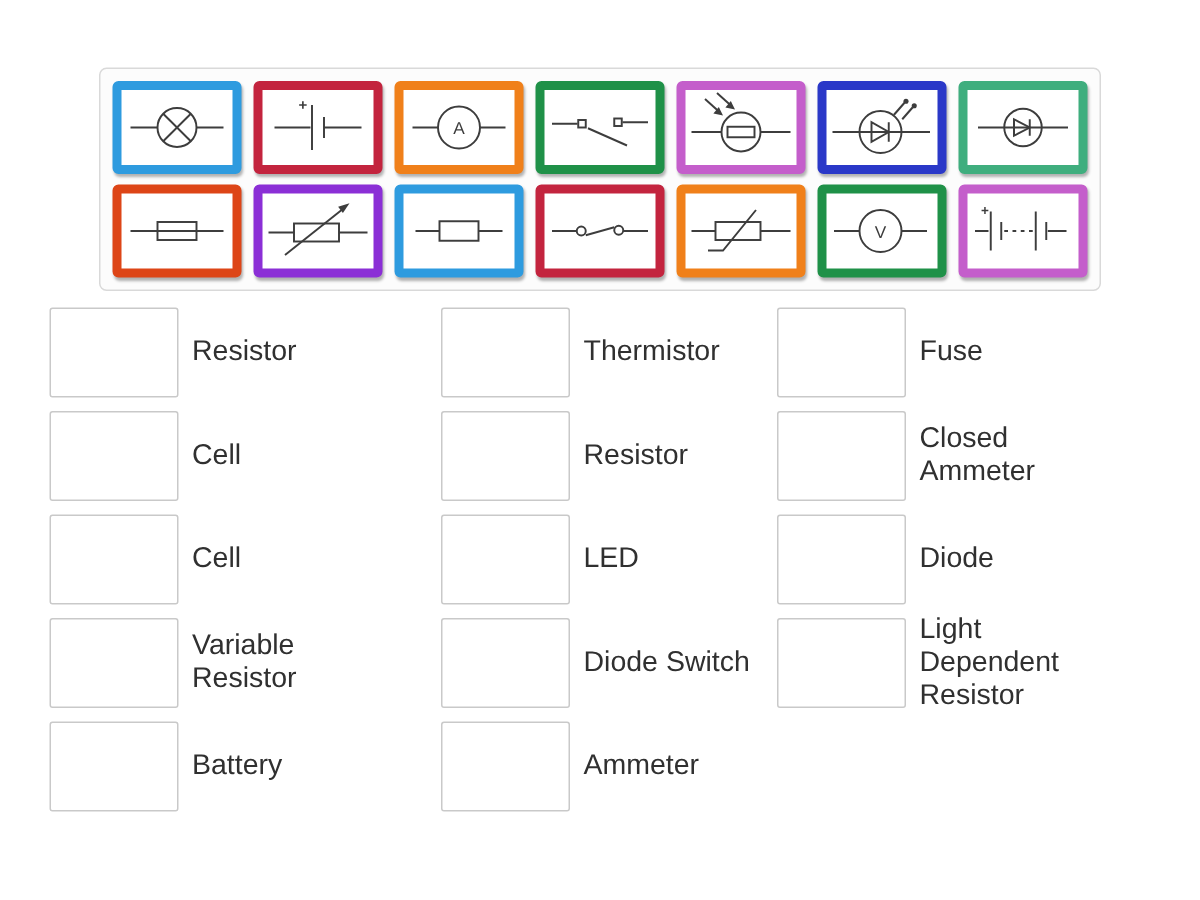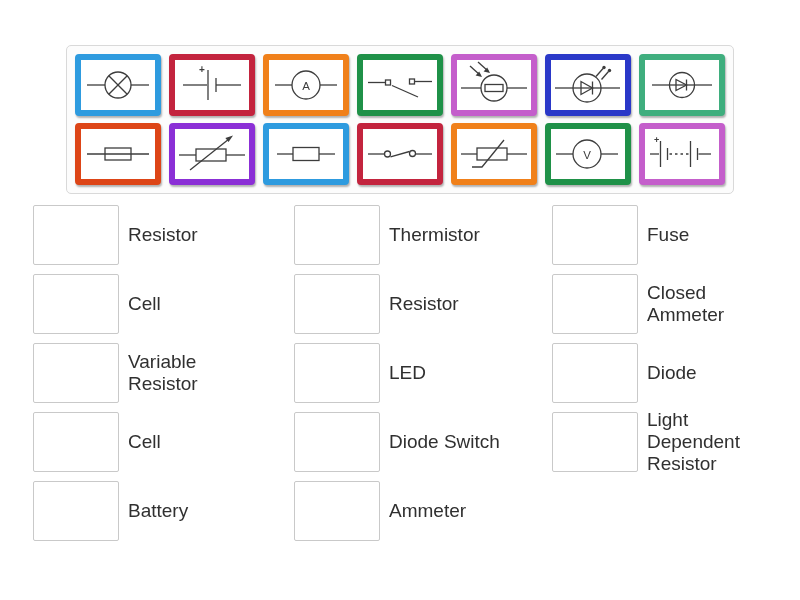--- a/index.html
+++ b/index.html
@@ -183,28 +183,28 @@
       <div class="answer-row">
         <div class="answer-slot"></div>
         <div class="answer-label">Resistor</div>
       </div>
       <div class="answer-row">
         <div class="answer-slot"></div>
         <div class="answer-label">Cell</div>
       </div>
       <div class="answer-row">
         <div class="answer-slot"></div>
+        <div class="answer-label">Cell</div>
+      </div>
+      <div class="answer-row">
+        <div class="answer-slot"></div>
         <div class="answer-label">Variable Resistor</div>
       </div>
       <div class="answer-row">
         <div class="answer-slot"></div>
-        <div class="answer-label">Cell</div>
-      </div>
-      <div class="answer-row">
-        <div class="answer-slot"></div>
         <div class="answer-label">Battery</div>
       </div>
     </div>
     <div class="answer-col" style="left: 294px;">
       <div class="answer-row">
         <div class="answer-slot"></div>
         <div class="answer-label">Thermistor</div>
       </div>
       <div class="answer-row">
         <div class="answer-slot"></div>
@@ -216,21 +216,21 @@
       </div>
       <div class="answer-row">
         <div class="answer-slot"></div>
         <div class="answer-label">Diode Switch</div>
       </div>
       <div class="answer-row">
         <div class="answer-slot"></div>
         <div class="answer-label">Ammeter</div>
       </div>
     </div>
-    <div class="answer-col" style="left: 552px;">
+    <div class="answer-col" style="left: 518px;">
       <div class="answer-row">
         <div class="answer-slot"></div>
         <div class="answer-label">Fuse</div>
       </div>
       <div class="answer-row">
         <div class="answer-slot"></div>
         <div class="answer-label">Closed Ammeter</div>
       </div>
       <div class="answer-row">
         <div class="answer-slot"></div>

